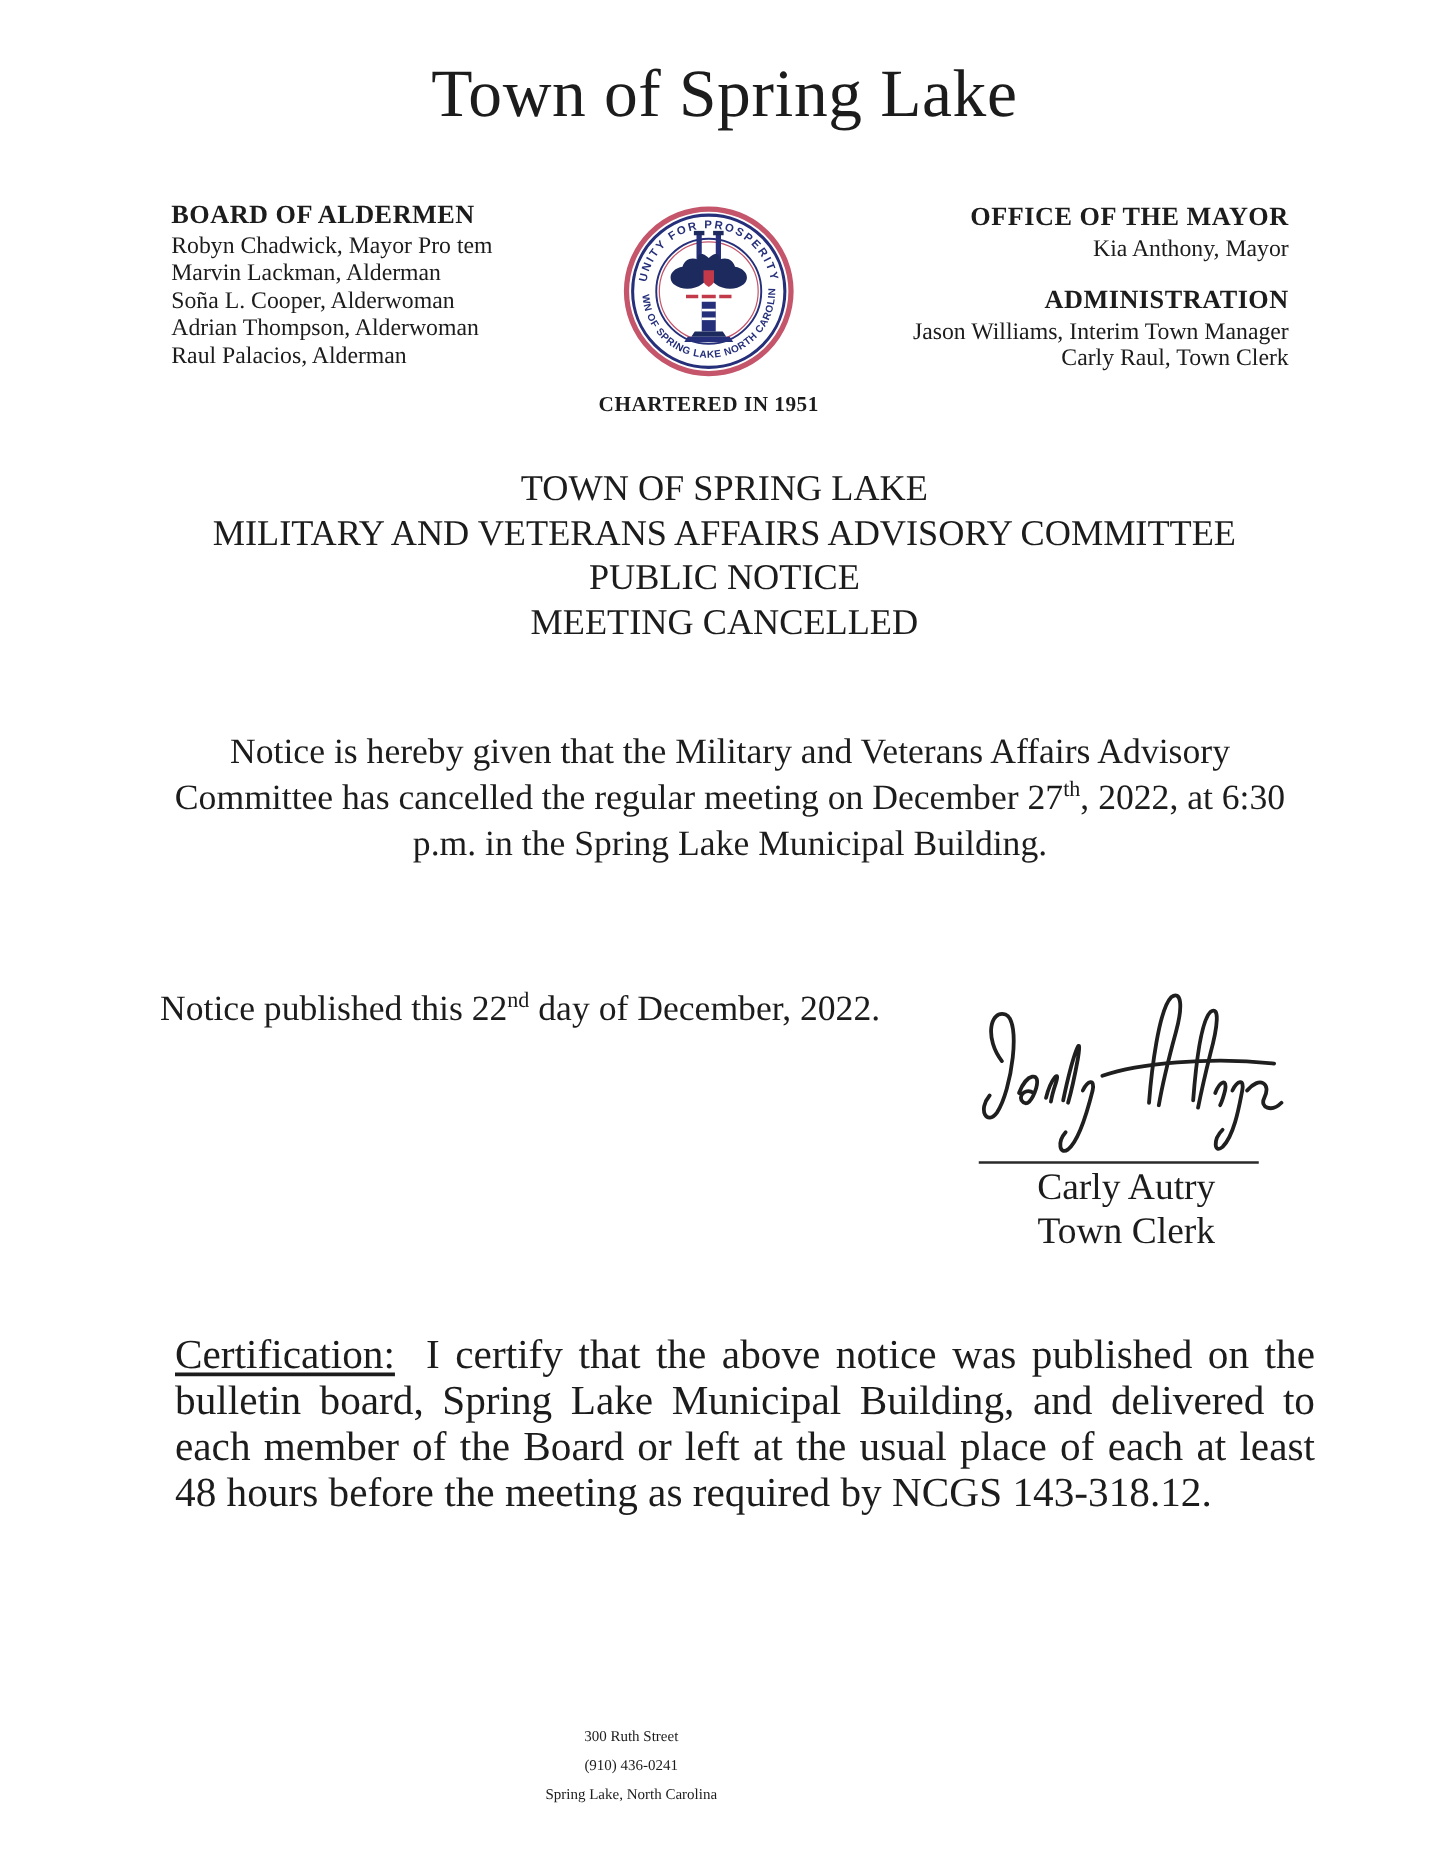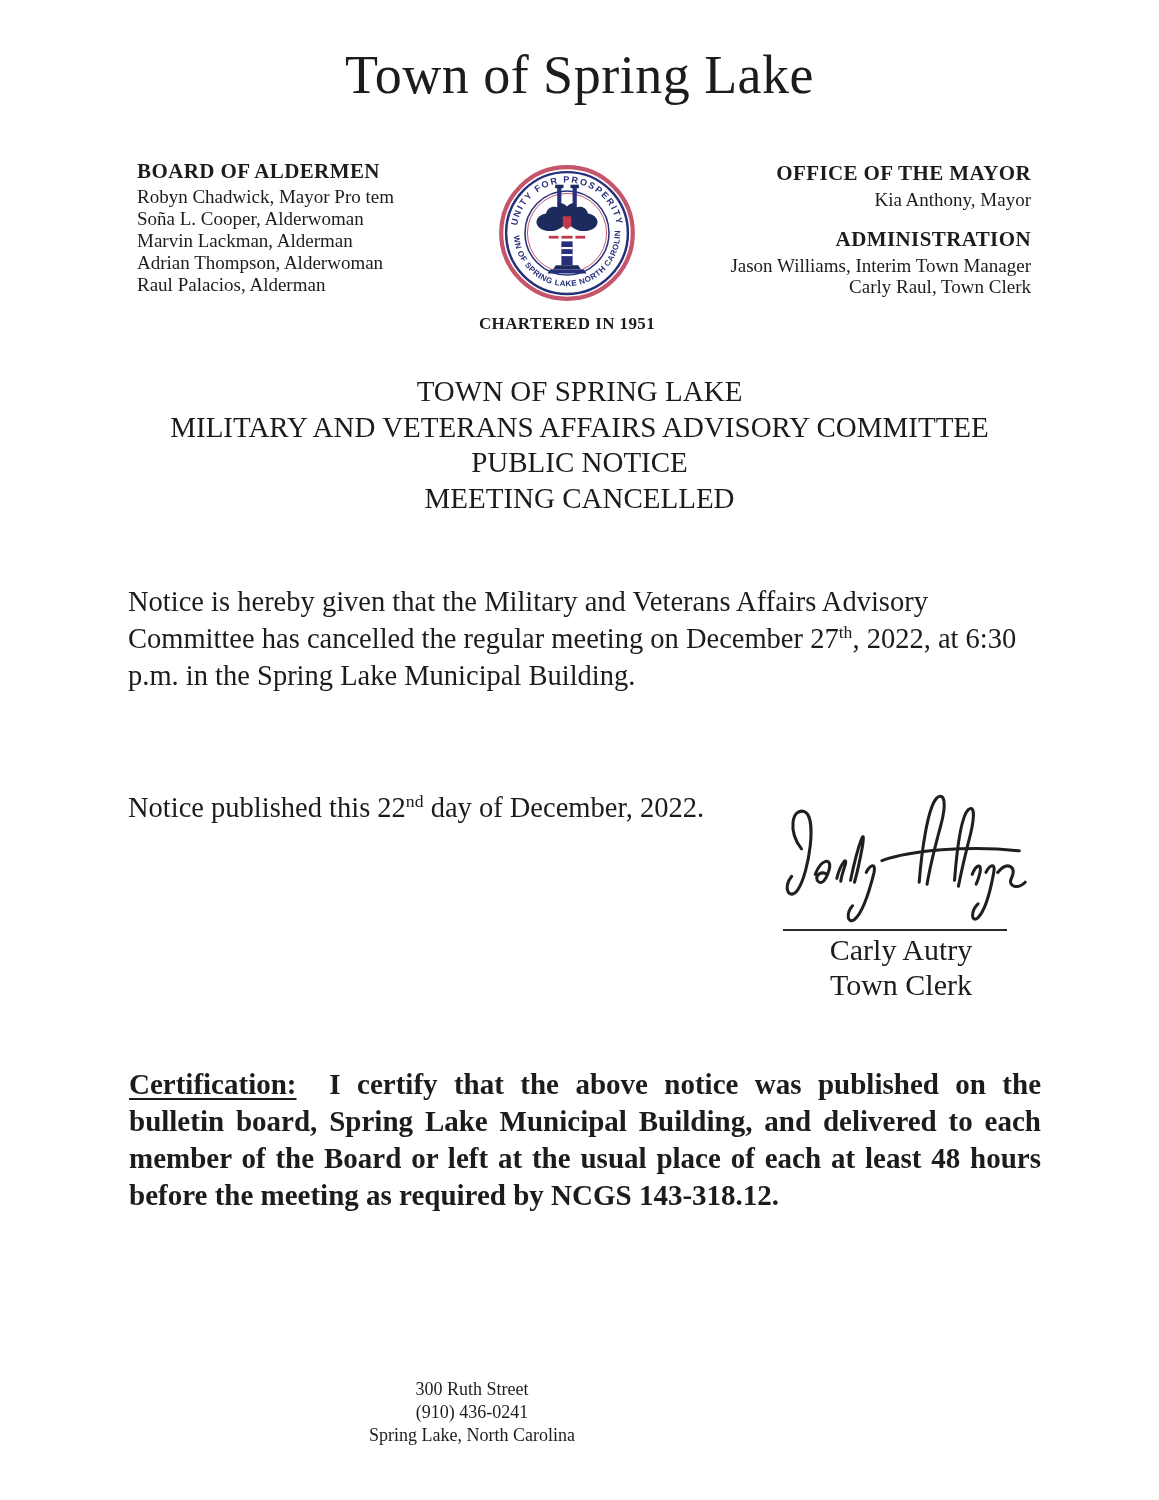--- a/index.html
+++ b/index.html
@@ -20,49 +20,49 @@
   .lh-heading{font-weight:bold;font-size:21px;letter-spacing:0.4px;margin-bottom:4px;}
   .mayor-block{top:163px;right:128px;width:330px;text-align:right;font-size:19px;line-height:21.5px;}
   .admin-heading{margin-top:19px;}
   .seal-wrap{top:163px;left:497px;width:140px;height:140px;}
   .chartered{top:314px;left:472px;width:190px;text-align:center;font-weight:bold;font-size:17px;letter-spacing:0.4px;}
 
   
   .notice-heading{top:374px;left:0;width:100%;text-align:center;font-size:29px;line-height:35.5px;}
 
   
-  .body-par{top:583px;left:128px;width:912px;font-size:28.5px;line-height:37px;}
+  .body-par{top:583px;left:128px;width:912px;font-size:28.5px;line-height:37px;text-align:center;}
   .published-line{top:792px;left:128px;width:760px;font-size:28.5px;}
   sup{font-size:0.62em;vertical-align:super;line-height:0;}
 
   
   .signature-svg{top:790px;left:772px;}
   .sig-line{top:929px;left:783px;width:224px;height:2px;background:#2a2a2a;}
   .sig-name{top:933px;left:790px;width:222px;text-align:center;font-size:30px;}
   .sig-title{top:968px;left:790px;width:222px;text-align:center;font-size:30px;}
 
   
-  .cert-par{top:1066px;left:129px;width:912px;font-size:29px;line-height:37px;text-align:justify;font-weight:bold;}
+  .cert-par{top:1066px;left:140px;width:912px;font-size:33px;line-height:37px;text-align:justify;}
   .cert-label{text-decoration:underline;text-underline-offset:4px;}
 
   
-  .footer-block{top:1378px;left:0;width:944px;text-align:center;font-size:18px;line-height:23px;}
+  .footer-block{top:1378px;left:0;width:944px;text-align:center;font-size:12px;line-height:23px;padding-left:33px;}
 
   .seal-arc-text{font-family:"Liberation Sans",sans-serif;font-weight:bold;}
 </style>
 </head>
 <body>
 
 <div class="abs doc-title">Town of Spring Lake</div>
 
 <div class="abs board-block">
   <div class="lh-heading">BOARD OF ALDERMEN</div>
   <div>Robyn Chadwick, Mayor Pro tem</div>
+  <div>Marvin Lackman, Alderman</div>
   <div>Soña L. Cooper, Alderwoman</div>
-  <div>Marvin Lackman, Alderman</div>
   <div>Adrian Thompson, Alderwoman</div>
   <div>Raul Palacios, Alderman</div>
 </div>
 
 <div class="abs seal-wrap">
   <svg width="140" height="140" viewBox="0 0 200 200">
     <circle cx="100" cy="100" r="94" fill="#ffffff" stroke-width="6" stroke="#c4556b"></circle>
     <circle cx="100" cy="100" r="87" fill="none" stroke-width="3.5" stroke="#26307a"></circle>
     <circle cx="100" cy="100" r="60" fill="none" stroke-width="2.2" stroke="#26307a"></circle>
     <circle cx="100" cy="100" r="56.5" fill="none" stroke-width="1.4" stroke="#c4556b"></circle>

